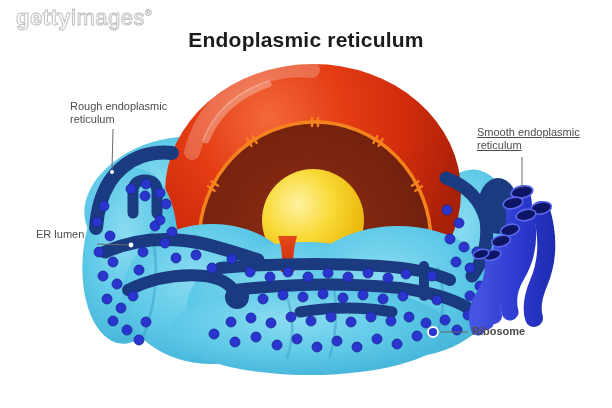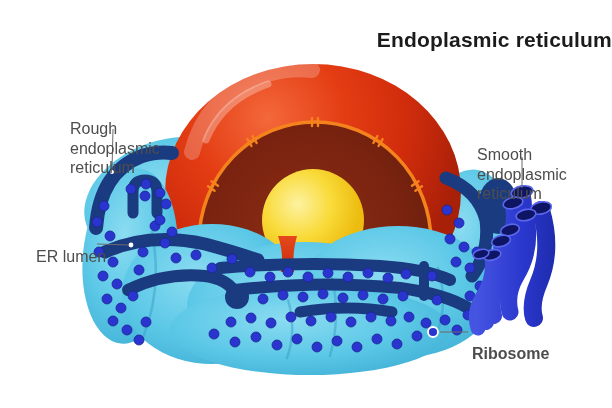--- a/index.html
+++ b/index.html
@@ -1,35 +1,36 @@
 <!DOCTYPE html>
 <html><head>
 <meta charset="utf-8">
 <style>
   html,body{margin:0;padding:0;background:#fff;}
   .stage{position:relative;width:612px;height:408px;background:#ffffff;overflow:hidden;
          font-family:"Liberation Sans",sans-serif;}
   .diagram-svg{position:absolute;left:0;top:0;}
-  .title{position:absolute;top:28px;left:0;right:0;text-align:right;
+  .title{position:absolute;top:28px;left:0;right:0;text-align:center;
          font-size:21px;font-weight:bold;color:#1b1b1b;letter-spacing:.2px;}
-  .lbl{position:absolute;font-size:16px;color:#4d4d4d;line-height:1.22;margin-top:19px;}
+  .lbl{position:absolute;font-size:11px;color:#4d4d4d;line-height:1.22;}
   .lbl-rough{left:70px;top:100px;width:104px;}
   .lbl-lumen{left:36px;top:228px;}
-  .lbl-smooth{left:477px;top:126px;width:112px;}
+  .lbl-smooth{left:477px;top:126px;width:112px;text-decoration:underline;}
   .lbl-ribosome{left:472px;top:325px;font-weight:bold;}
   .wm{position:absolute;left:16px;top:5px;font-size:22px;letter-spacing:.5px;
       color:#ffffff;-webkit-text-stroke:1px #c2c2c2;text-shadow:0 0 1px #cfcfcf;}
   .wm .wm-bold{font-weight:bold;}
   .wm .wm-reg{font-size:9px;position:relative;top:-9px;-webkit-text-stroke:.5px #c2c2c2;}
 </style>
 </head>
 <body>
 
 <div class="stage">
 
+  <div class="wm"><span class="wm-bold">getty</span><span>images</span><span class="wm-reg">®</span></div>
 
   <div class="title">Endoplasmic reticulum</div>
 
   <svg class="diagram-svg" width="612" height="408" viewBox="0 0 612 408">
     <defs>
       <radialGradient id="gCyan" cx="0.42" cy="0.38" r="0.75">
         <stop offset="0" stop-color="#8bdcf1"></stop>
         <stop offset="0.55" stop-color="#5cc8e7"></stop>
         <stop offset="1" stop-color="#3dadd3"></stop>
       </radialGradient>

